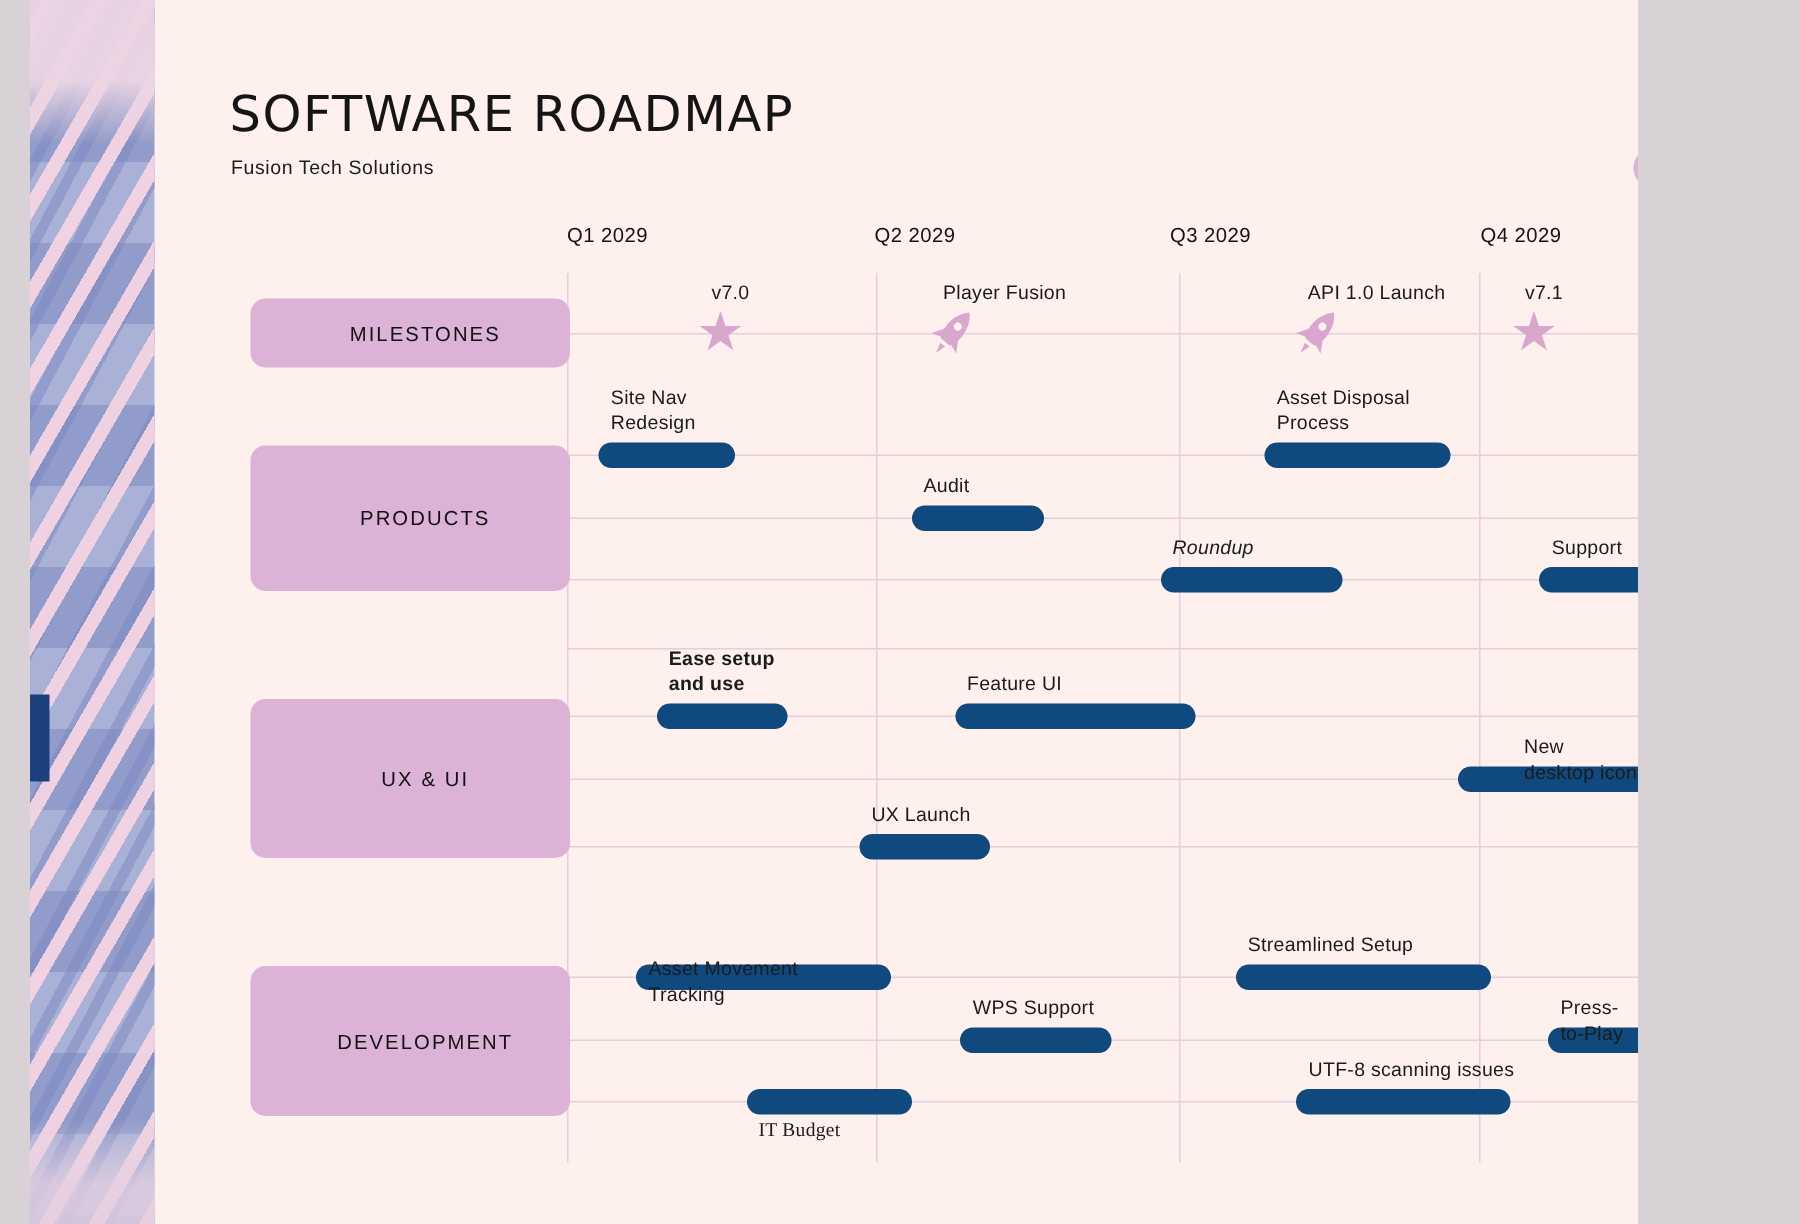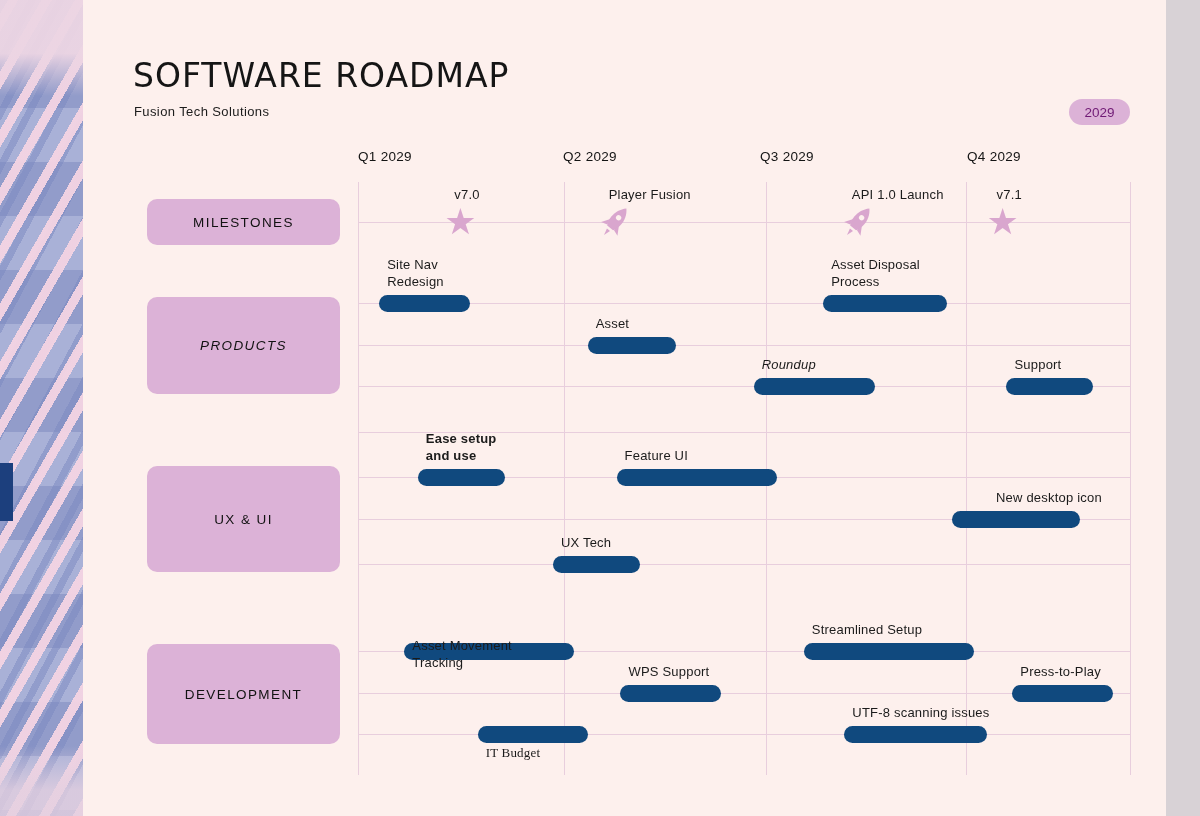--- a/index.html
+++ b/index.html
@@ -1,19 +1,19 @@
 <!DOCTYPE html>
 <html style="--background: #fdf0ed; --panel-pink: #dcb2d7; --bar-navy: #10497e; --grid-line: #e8cedd; --icon-pink: #d9a6ce; --text-dark: #191919; --strip-navy: #1c3f7d;"><head>
 <meta charset="utf-8">
 <style>
   html,body{margin:0;padding:0;background:#d8d2d6;}
   .canvas{
-    position:relative;width:1166px;height:816px;overflow:hidden;
+    position:relative;width:1072px;height:816px;overflow:hidden;
     background:var(--background,#fdf0ed);
-    font-family:"Liberation Sans",sans-serif;color:var(--text-dark,#191919);
+    font-family:"Liberation Sans",sans-serif;color:var(--text-dark,#191919);margin-left:20px;
   }
   
   .photo-strip{
     position:absolute;left:0;top:0;width:83px;height:816px;
     background:
       linear-gradient(180deg, rgba(236,213,227,.95) 0 54px, rgba(236,213,227,0) 96px),
       linear-gradient(0deg, rgba(228,208,224,.8) 0 26px, rgba(228,208,224,0) 70px),
       repeating-linear-gradient(300deg, rgba(244,212,227,.95) 0 9px, rgba(244,212,227,0) 9px 29px),
       repeating-linear-gradient(118deg, rgba(122,136,192,.5) 0 7px, rgba(122,136,192,0) 7px 25px),
       repeating-linear-gradient(180deg, #a9b1d7 0 54px, #929cca 54px 108px);
@@ -22,21 +22,21 @@
   .title{position:absolute;left:133px;top:56px;font-family:"DejaVu Sans",sans-serif;
     font-size:33px;font-weight:500;letter-spacing:1px;color:#151515;}
   .subtitle{position:absolute;left:134px;top:104px;font-size:13px;letter-spacing:.4px;color:#1c1c1c;}
   .year-badge{position:absolute;left:1069px;top:99px;width:61px;height:26px;border-radius:13px;
     background:var(--panel-pink,#dcb2d7);display:flex;align-items:center;justify-content:center;
     font-size:13.5px;color:#701a75;}
   .qheader{position:absolute;top:149px;font-size:13.5px;letter-spacing:.3px;color:#141414;white-space:nowrap;}
   .vline{position:absolute;width:1px;background:var(--grid-line,#e8cedd);}
   .hline{position:absolute;height:1px;background:var(--grid-line,#e8cedd);}
   .lane-box{position:absolute;left:147px;width:193px;border-radius:10px;
-    background:var(--panel-pink,#dcb2d7);display:flex;align-items:center;justify-content:center;}
+    background:var(--panel-pink,#dcb2d7);display:flex;align-items:center;justify-content:center;padding-left:20px;}
   .lane-box span{font-size:13.5px;letter-spacing:1.4px;color:#121212;}
   .ms-label,.task-label{position:absolute;font-size:13px;line-height:17px;color:#1b1b1b;
     white-space:pre-line;letter-spacing:.2px;}
   .star-icon{position:absolute;width:44px;height:40px;text-align:center;line-height:40px;
     font-size:36px;color:var(--icon-pink,#d9a6ce);font-family:"DejaVu Sans",sans-serif;}
   .rocket-icon{position:absolute;width:34px;height:38px;transform:rotate(40deg);}
   .rocket-icon svg{width:100%;height:100%;}
   .task-bar{position:absolute;height:17px;border-radius:9px;background:var(--bar-navy,#10497e);}
 </style>
 </head>
@@ -72,21 +72,21 @@
       <div class="hline" style="top: 519px; left: 358px; width: 772px;"></div>
       <div class="hline" style="top: 564px; left: 358px; width: 772px;"></div>
       <div class="hline" style="top: 651px; left: 358px; width: 772px;"></div>
       <div class="hline" style="top: 693px; left: 358px; width: 772px;"></div>
       <div class="hline" style="top: 734px; left: 358px; width: 772px;"></div>
     </div>
   <div id="lanes">
       <div class="lane-box" style="top: 199px; height: 46px;">
         <span>MILESTONES</span>
       </div>
-      <div class="lane-box" style="top: 297px; height: 97px; font-style: italic;">
+      <div class="lane-box" style="top: 297px; height: 97px;">
         <span>PRODUCTS</span>
       </div>
       <div class="lane-box" style="top: 466px; height: 106px;">
         <span>UX &amp; UI</span>
       </div>
       <div class="lane-box" style="top: 644px; height: 100px;">
         <span>DEVELOPMENT</span>
       </div>
     </div>
   <div id="milestones">
@@ -109,37 +109,37 @@
           <circle cx="12" cy="10.6" r="2.1" fill="#fdf0ed"></circle>
         </svg></div>
       <div class="ms-label" style="left: 996.62px; top: 186px;">v7.1</div>
       <div class="star-icon" style="left: 980.62px; top: 202px;">★</div>
     </div>
   <div id="tasks">
       <div class="task-bar" style="left: 379.23px; width: 90.71px; top: 294.5px;"></div>
       <div class="task-label" style="left: 387.23px; top: 255.5px;">Site Nav
 Redesign</div>
       <div class="task-bar" style="left: 587.67px; width: 88.78px; top: 336.5px;"></div>
-      <div class="task-label" style="left: 595.67px; top: 314.5px;">Asset</div>
+      <div class="task-label" style="left: 595.67px; top: 314.5px;">Audit</div>
       <div class="task-bar" style="left: 823.13px; width: 123.52px; top: 294.5px;"></div>
       <div class="task-label" style="left: 831.13px; top: 255.5px;">Asset Disposal
 Process</div>
       <div class="task-bar" style="left: 753.65px; width: 121.59px; top: 377.5px;"></div>
       <div class="task-label" style="left: 761.65px; top: 355.5px; font-style: italic;">Roundup</div>
       <div class="task-bar" style="left: 1006.48px; width: 86.85px; top: 377.5px;"></div>
       <div class="task-label" style="left: 1014.48px; top: 355.5px;">Support</div>
       <div class="task-bar" style="left: 417.83px; width: 86.85px; top: 468.5px;"></div>
       <div class="task-label" style="left: 425.83px; top: 429.5px; font-weight: bold;">Ease setup
 and use</div>
       <div class="task-bar" style="left: 616.62px; width: 160.19px; top: 468.5px;"></div>
       <div class="task-label" style="left: 624.62px; top: 446.5px;">Feature UI</div>
       <div class="task-bar" style="left: 952.44px; width: 127.38px; top: 510.5px;"></div>
       <div class="task-label" style="left: 996px; top: 488.5px;">New desktop icon</div>
       <div class="task-bar" style="left: 552.93px; width: 86.85px; top: 555.5px;"></div>
-      <div class="task-label" style="left: 560.93px; top: 533.5px;">UX Tech</div>
+      <div class="task-label" style="left: 560.93px; top: 533.5px;">UX Launch</div>
       <div class="task-bar" style="left: 404.32px; width: 169.84px; top: 642.5px;"></div>
       <div class="task-label" style="left: 412.32px; top: 637px;">Asset Movement
 Tracking</div>
       <div class="task-bar" style="left: 803.83px; width: 169.84px; top: 642.5px;"></div>
       <div class="task-label" style="left: 811.83px; top: 620.5px;">Streamlined Setup</div>
       <div class="task-bar" style="left: 620.48px; width: 100.36px; top: 684.5px;"></div>
       <div class="task-label" style="left: 628.48px; top: 662.5px;">WPS Support</div>
       <div class="task-bar" style="left: 1012.27px; width: 100.36px; top: 684.5px;"></div>
       <div class="task-label" style="left: 1020.27px; top: 662.5px;">Press-to-Play</div>
       <div class="task-bar" style="left: 477.66px; width: 110.01px; top: 725.5px;"></div>

